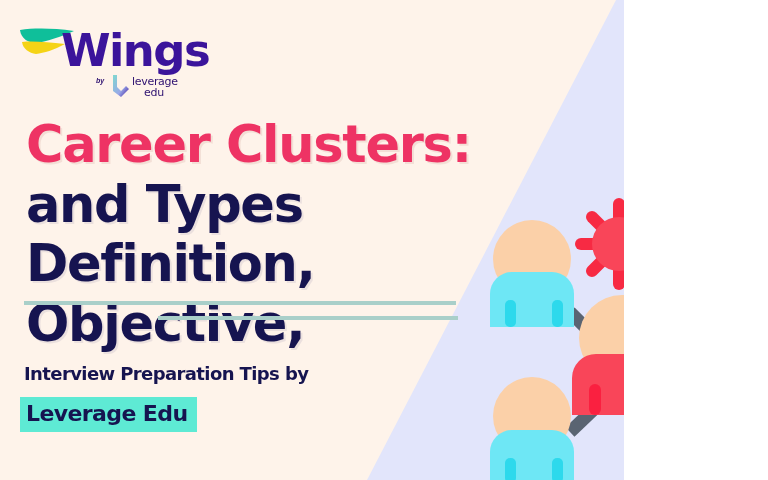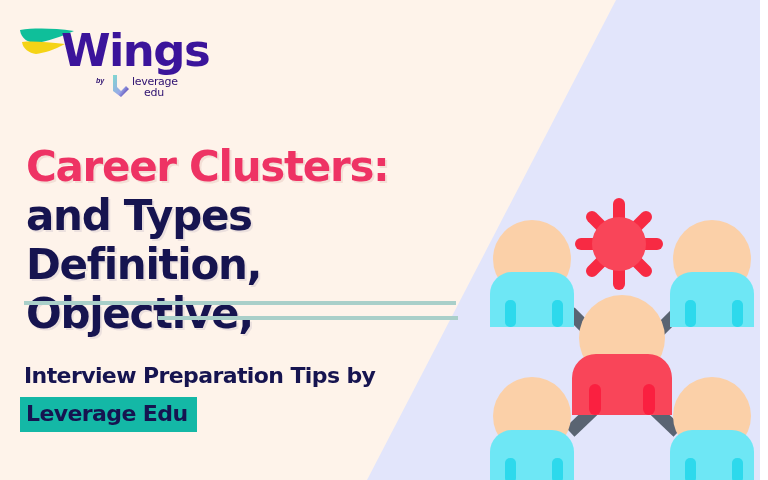--- a/index.html
+++ b/index.html
@@ -2,21 +2,21 @@
 <html><head>
 <meta charset="utf-8">
 <style>
   html, body {
     margin: 0;
     padding: 0;
     background: #ffffff;
   }
   #canvas {
     position: relative;
-    width: 760px;
+    width: 624px;
     height: 480px;
     overflow: hidden;
     background: #FDF2E9;
     font-family: "Liberation Sans", sans-serif;
   }
 
   
   .bg-cream {
     position: absolute;
     inset: 0;
@@ -81,25 +81,25 @@
     line-height: 1.02;
     letter-spacing: -0.3px;
     font-family: "DejaVu Sans", sans-serif;
   }
   .logo-sub-text .l2 { padding-left: 12px; display: block; }
 
   
   .headline {
     position: absolute;
     left: 26px;
-    top: 142px;
+    top: 115px;
     width: 470px;
     font-family: "DejaVu Sans", sans-serif;
     font-weight: 800;
-    font-size: 42px;
+    font-size: 51px;
     line-height: 1.17;
     letter-spacing: -1.3px;
   }
   .headline .l-pink {
     display: block;
     color: #EE3364;
     text-shadow: 2px 2px 0 rgba(230,200,190,0.45);
   }
   .headline .l-navy {
     display: block;
@@ -116,31 +116,31 @@
   .rule-1 { left: 24px;  top: 301px; width: 432px; }
   .rule-2 { left: 158px; top: 316px; width: 300px; }
 
   
   .subtitle {
     position: absolute;
     left: 24px;
     top: 362px;
     font-family: "DejaVu Sans", sans-serif;
     font-weight: 800;
-    font-size: 22px;
+    font-size: 18px;
     letter-spacing: -0.6px;
     color: #161450;
     line-height: 1.3;
   }
   .subtitle-hl {
     position: absolute;
     left: 20px;
     top: 397px;
     padding: 5px 10px 6px 6px;
-    background: #14b8a6;
+    background: #5eead4;
     font-family: "DejaVu Sans", sans-serif;
     font-weight: 800;
     font-size: 22px;
     letter-spacing: -0.6px;
     color: #161450;
     line-height: 1.1;
   }
 
   
   .illus {

